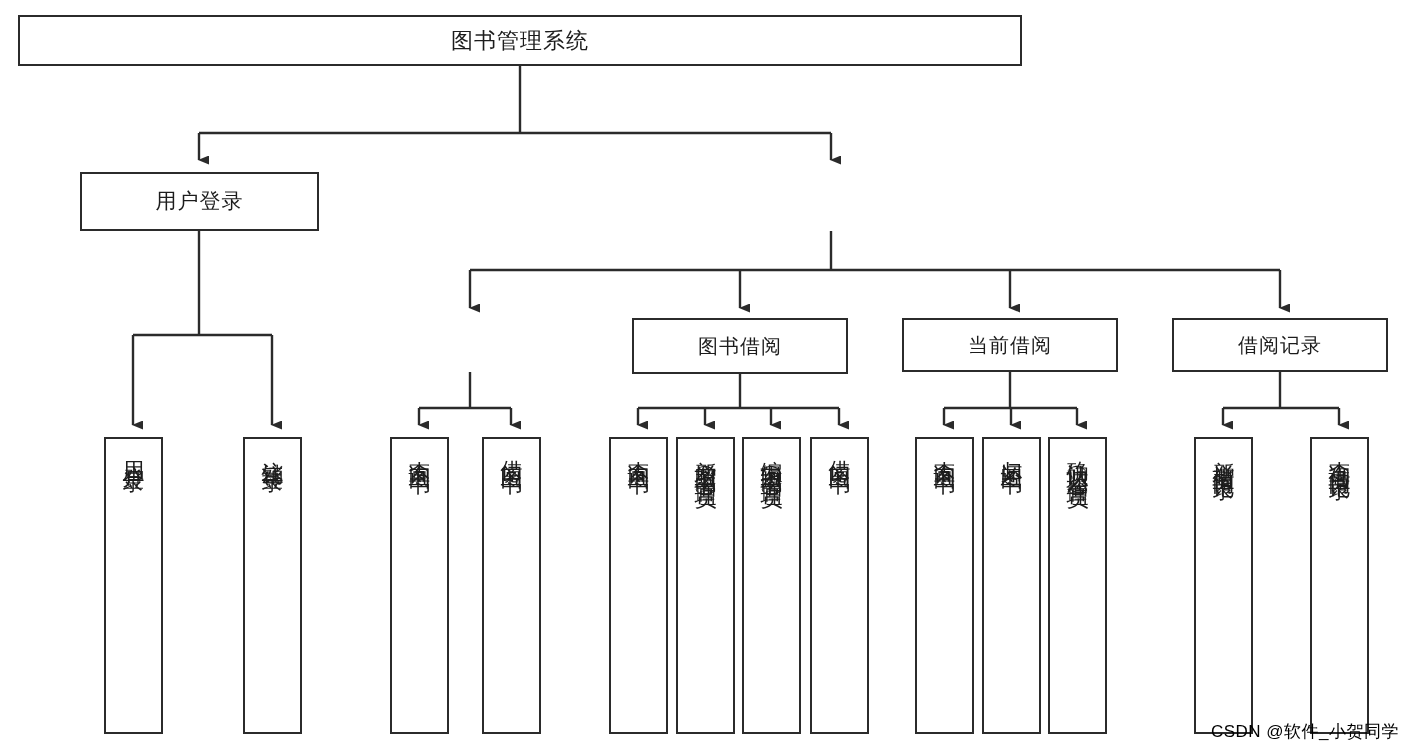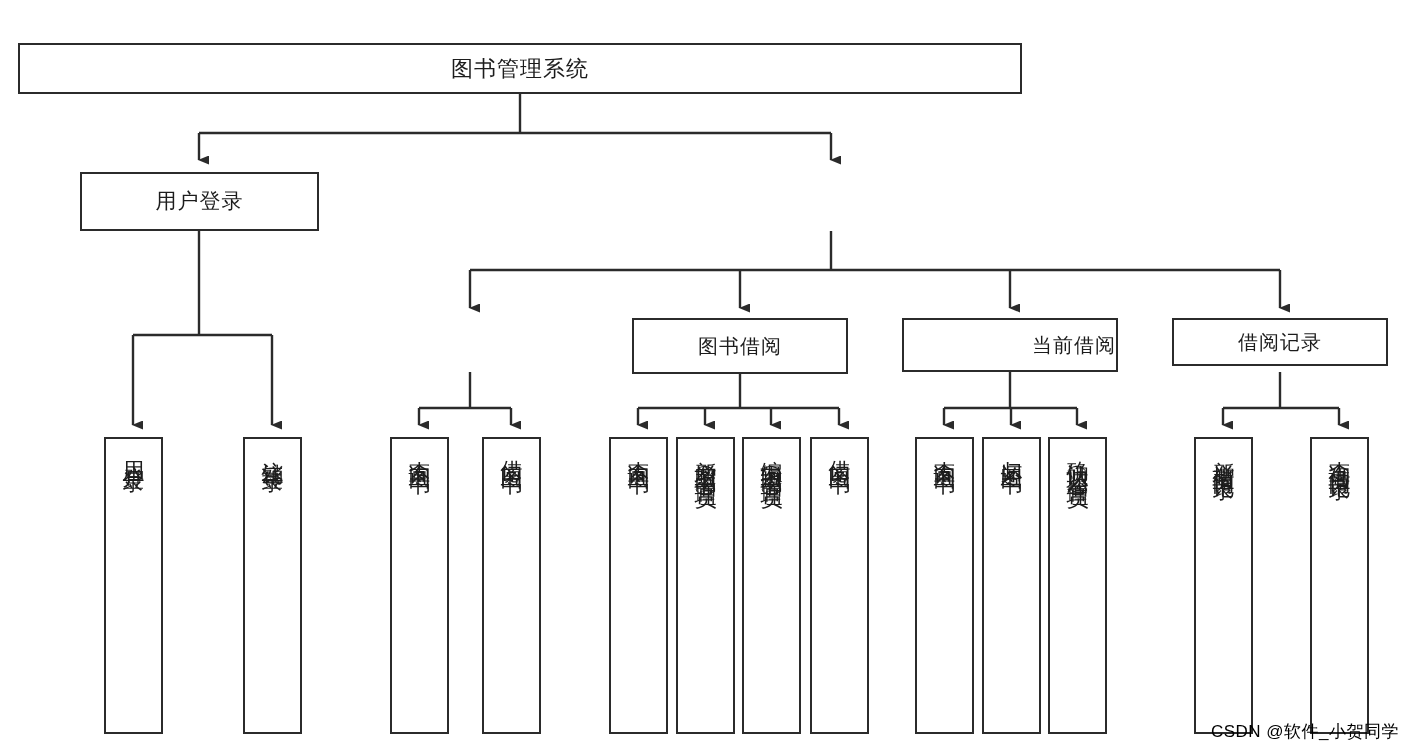--- a/index.html
+++ b/index.html
@@ -111,35 +111,35 @@
       <line x1="1011" y1="408" x2="1011" y2="425" marker-end="url(#arrowhead)"></line>
       <line x1="1077" y1="408" x2="1077" y2="425" marker-end="url(#arrowhead)"></line>
 
       <line x1="1280" y1="372" x2="1280" y2="408"></line>
       <line x1="1223" y1="408" x2="1339" y2="408"></line>
       <line x1="1223" y1="408" x2="1223" y2="425" marker-end="url(#arrowhead)"></line>
       <line x1="1339" y1="408" x2="1339" y2="425" marker-end="url(#arrowhead)"></line>
     </g>
   </svg>
 
-  <div class="node-box node-root" style="left:18px;top:15px;width:1004px;height:51px;margin-top:28px;">
+  <div class="node-box node-root" style="left:18px;top:15px;width:1004px;height:51px;">
     <span class="node-label">图书管理系统</span>
   </div>
 
   <div class="node-box node-l2" style="left:80px;top:172px;width:239px;height:59px;">
     <span class="node-label">用户登录</span>
   </div>
 
   <div class="node-box node-l3" style="left:632px;top:318px;width:216px;height:56px;">
     <span class="node-label">图书借阅</span>
   </div>
-  <div class="node-box node-l3" style="left:902px;top:318px;width:216px;height:54px;justify-content:flex-end;">
+  <div class="node-box node-l3" style="left:902px;top:318px;width:216px;height:54px;">
     <span class="node-label">当前借阅</span>
   </div>
-  <div class="node-box node-l3" style="left:1172px;top:318px;width:216px;height:48px;">
+  <div class="node-box node-l3" style="left:1172px;top:318px;width:216px;height:54px;">
     <span class="node-label">借阅记录</span>
   </div>
 
   <div class="node-box node-leaf" style="left:104px;top:437px;width:59px;height:297px;">
     <span class="node-label">用户登录</span>
   </div>
   <div class="node-box node-leaf" style="left:243px;top:437px;width:59px;height:297px;">
     <span class="node-label">注销登录</span>
   </div>
 

